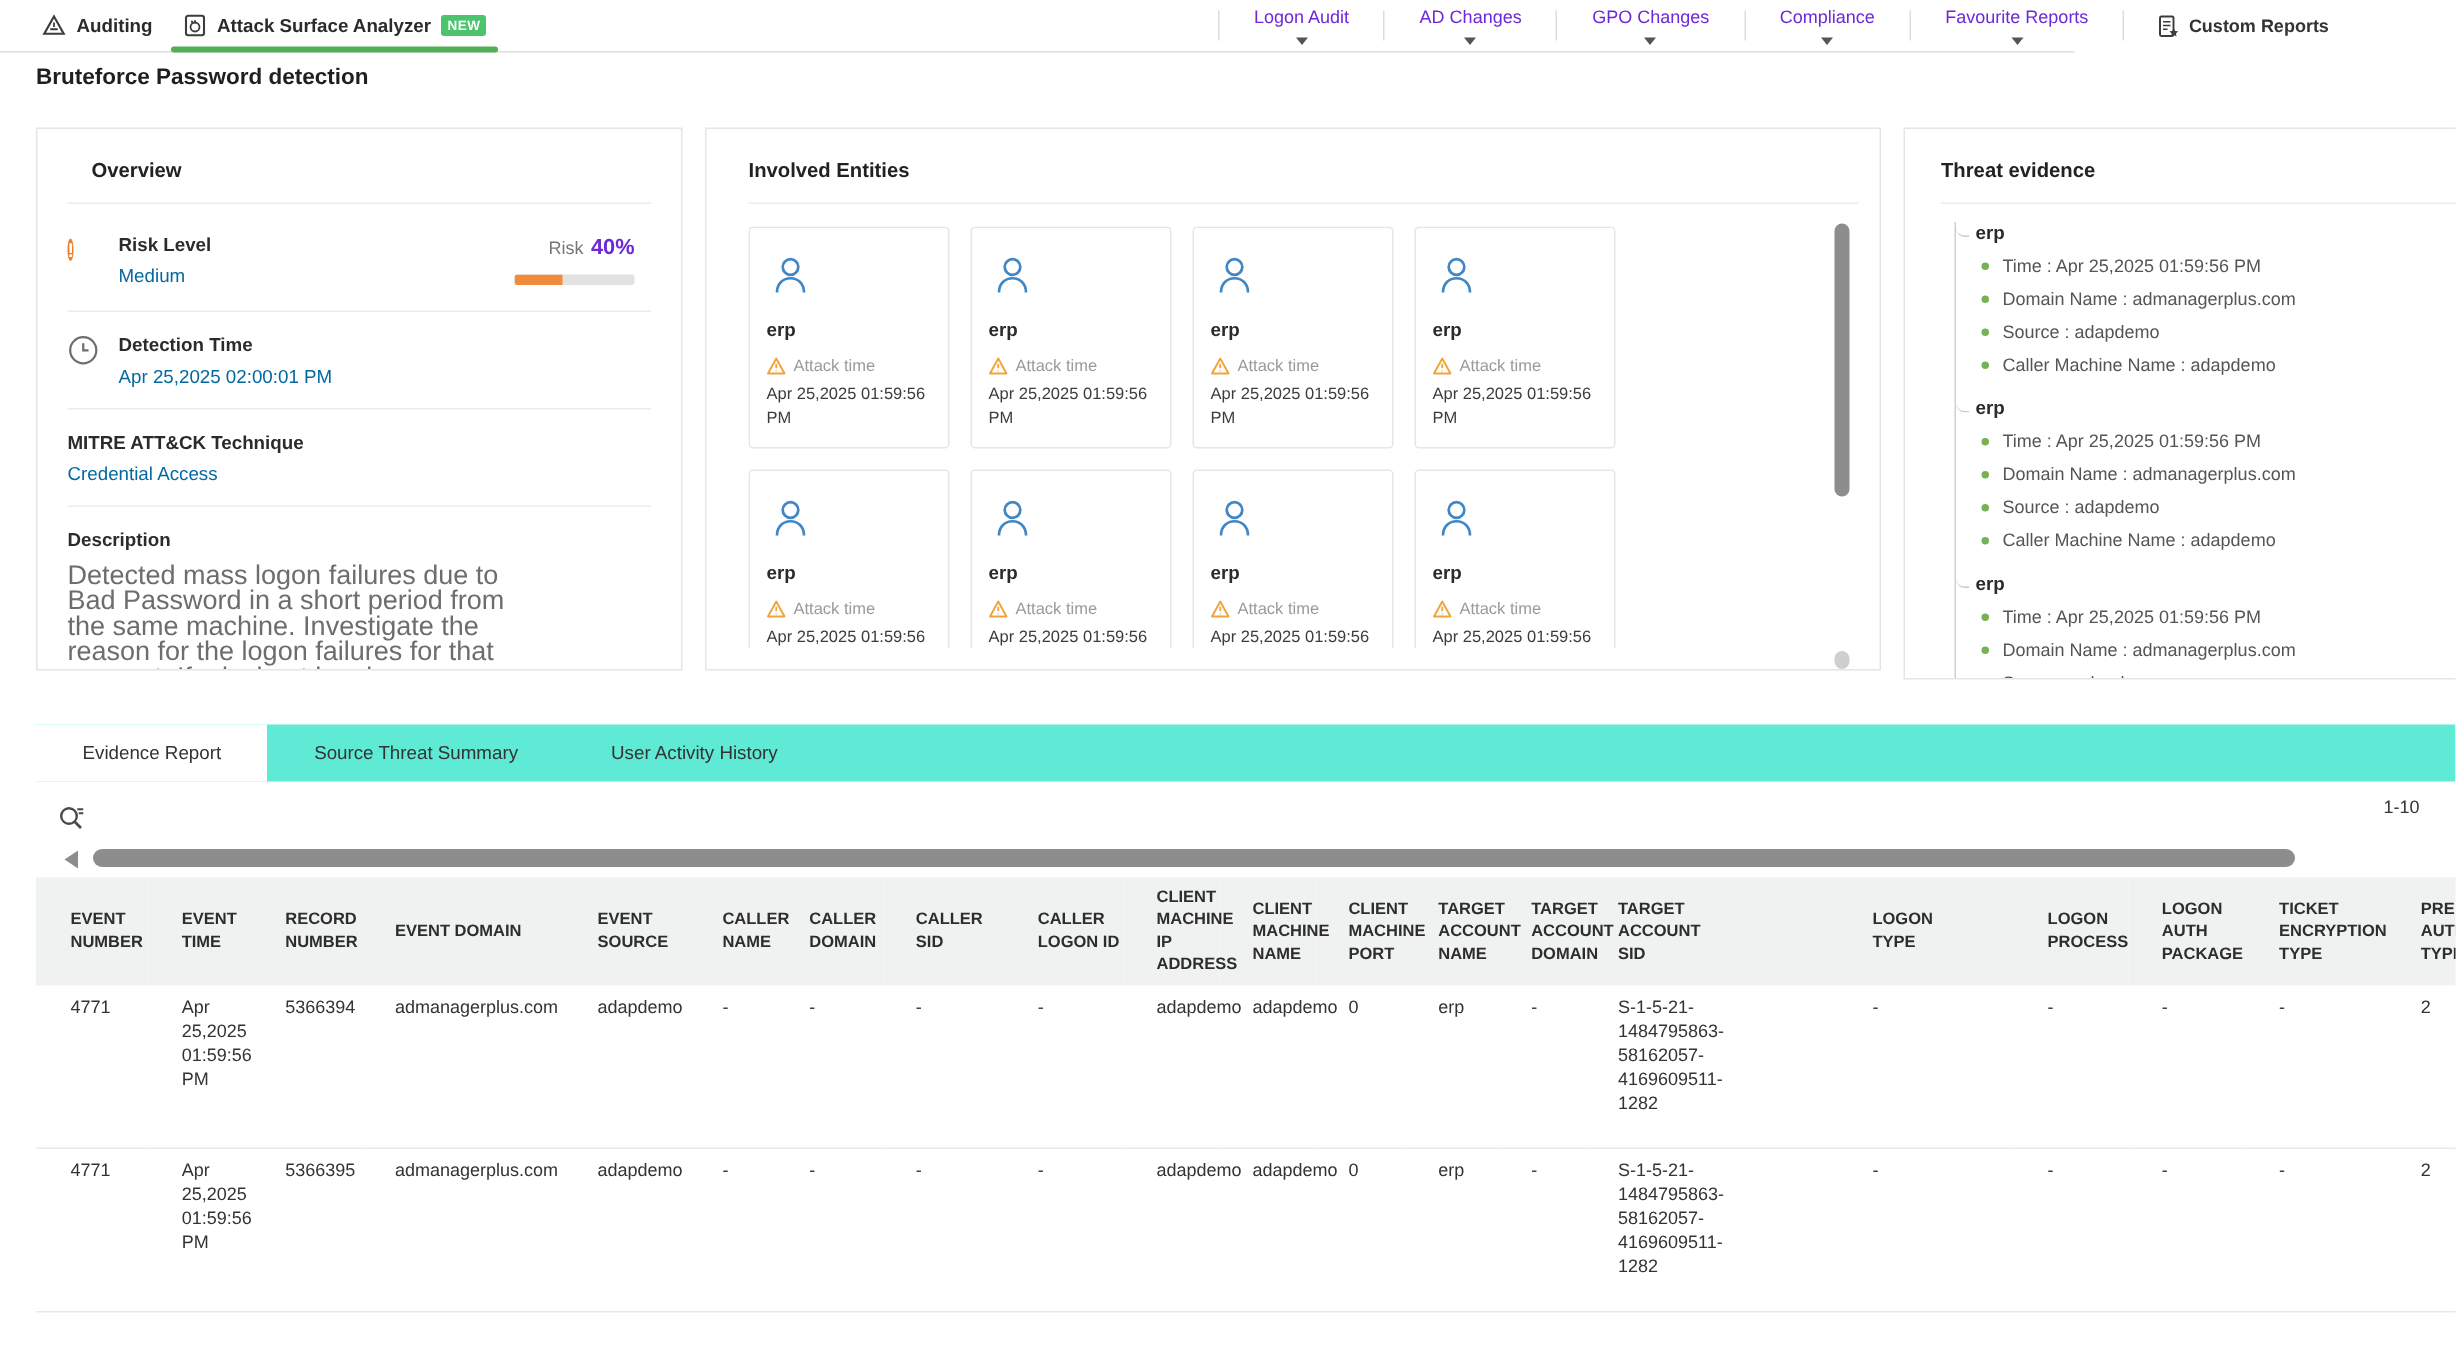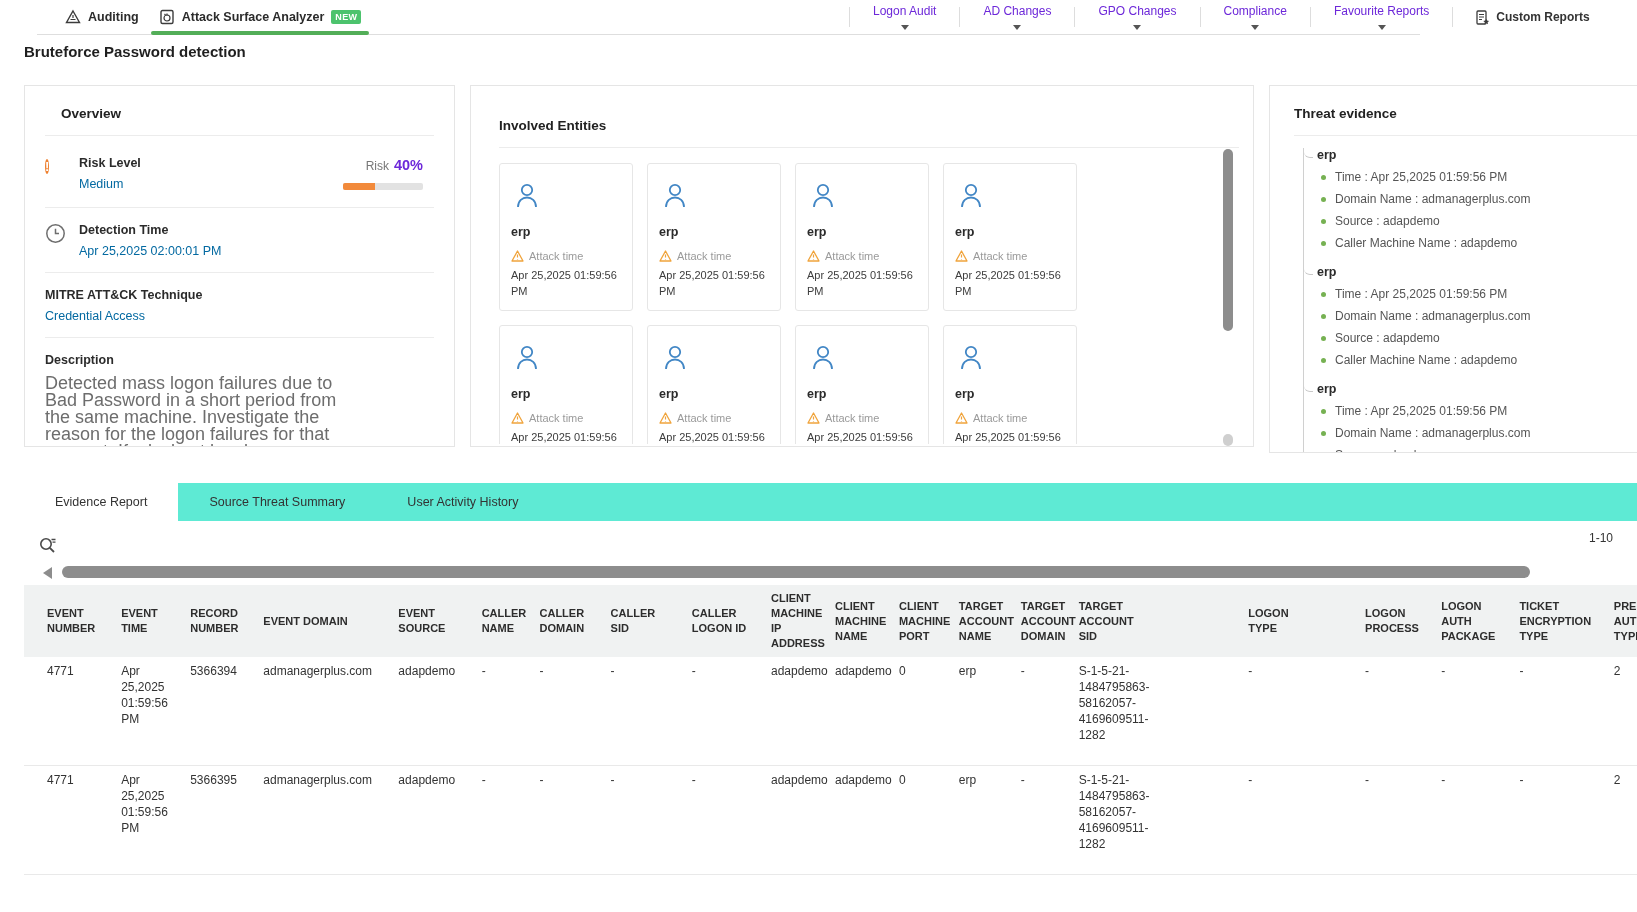--- a/index.html
+++ b/index.html
@@ -3,21 +3,21 @@
 <meta charset="utf-8">
 <style>
   html,body{margin:0;padding:0;background:#fff;}
   body{width:1637px;height:912px;position:relative;overflow:hidden;
        font-family:"Liberation Sans","DejaVu Sans",sans-serif;color:#2f2f2f;
        -webkit-font-smoothing:antialiased;}
   .nowrap{white-space:nowrap;}
 
   
   #topnav{position:absolute;left:0;top:0;width:1383px;height:34px;background:#fff;
-          border-bottom:1px solid #dedede;display:flex;align-items:center;margin-left:37px;}
+          border-bottom:1px solid #dedede;display:flex;align-items:center;}
   .main-tab{display:flex;align-items:center;gap:7px;height:34px;padding:0 10px;
             font-size:12.5px;font-weight:bold;color:#2b2b2b;position:relative;cursor:pointer;}
   .main-tab:first-child{margin-left:18px;}
   .tab-underline{position:absolute;left:2px;right:2px;bottom:-1px;height:4px;background:#53ae58;border-radius:2px;}
   .new-badge{background:#4cc36d;color:#fff;font-size:9px;font-weight:bold;
              padding:2px 4px;border-radius:2px;letter-spacing:.3px;}
   #nav-menus{position:absolute;left:812px;top:0;height:34px;display:flex;align-items:center;white-space:nowrap;}
   .nav-menu{display:flex;align-items:center;gap:7px;padding:0 23px;font-size:12px;color:#6d28d9;cursor:pointer;flex-direction:column;}
   .nav-div{width:1px;height:20px;background:#ddd;}
   .caret{width:0;height:0;border-left:4px solid transparent;border-right:4px solid transparent;
@@ -45,21 +45,21 @@
   .risk-word{font-size:12px;color:#777;margin-right:5px;}
   .risk-pct{font-size:14.5px;font-weight:bold;color:#6d28d9;}
   .risk-bar{width:80px;height:7px;background:#e2e2e2;border-radius:2px;margin-top:9px;overflow:hidden;}
   .risk-fill{height:100%;background:#f28a3b;}
   .desc-text{font-size:18px;color:#6d6d6d;line-height:17px;max-width:312px;margin-top:8px;}
   .sec{padding:15px 0 14px;}
   .sec.first{padding:20px 0 16px;}
 
   
   #entities-panel{left:470px;width:784px;height:362px;padding:0 14px 0 28px;}
-  #entities-panel .panel-h{margin:32px 0 14px;}
+  #entities-panel .panel-h{margin:20px 0 14px;}
   #entity-grid{display:flex;flex-wrap:wrap;gap:14px;width:580px;height:281px;overflow:hidden;margin-top:15px;}
   .entity-card{width:134px;height:148px;box-sizing:border-box;border:1px solid #e6e6e6;border-radius:3px;
                padding:16px 11px 0;background:#fff;cursor:pointer;}
   .entity-name{font-size:12.5px;font-weight:bold;color:#2b2b2b;margin-top:13px;}
   .attack-row{display:flex;align-items:center;gap:5px;margin-top:11px;}
   .attack-label{font-size:11px;color:#9a9a9a;}
   .entity-date{font-size:11px;color:#3c3c3c;line-height:16px;margin-top:5px;}
   .vscroll-thumb{position:absolute;left:752px;top:63px;width:10px;height:182px;background:#8d8d8d;border-radius:5px;}
   .vscroll-stub{position:absolute;left:752px;top:348px;width:10px;height:12px;background:#cfcfcf;border-radius:5px;}
 

